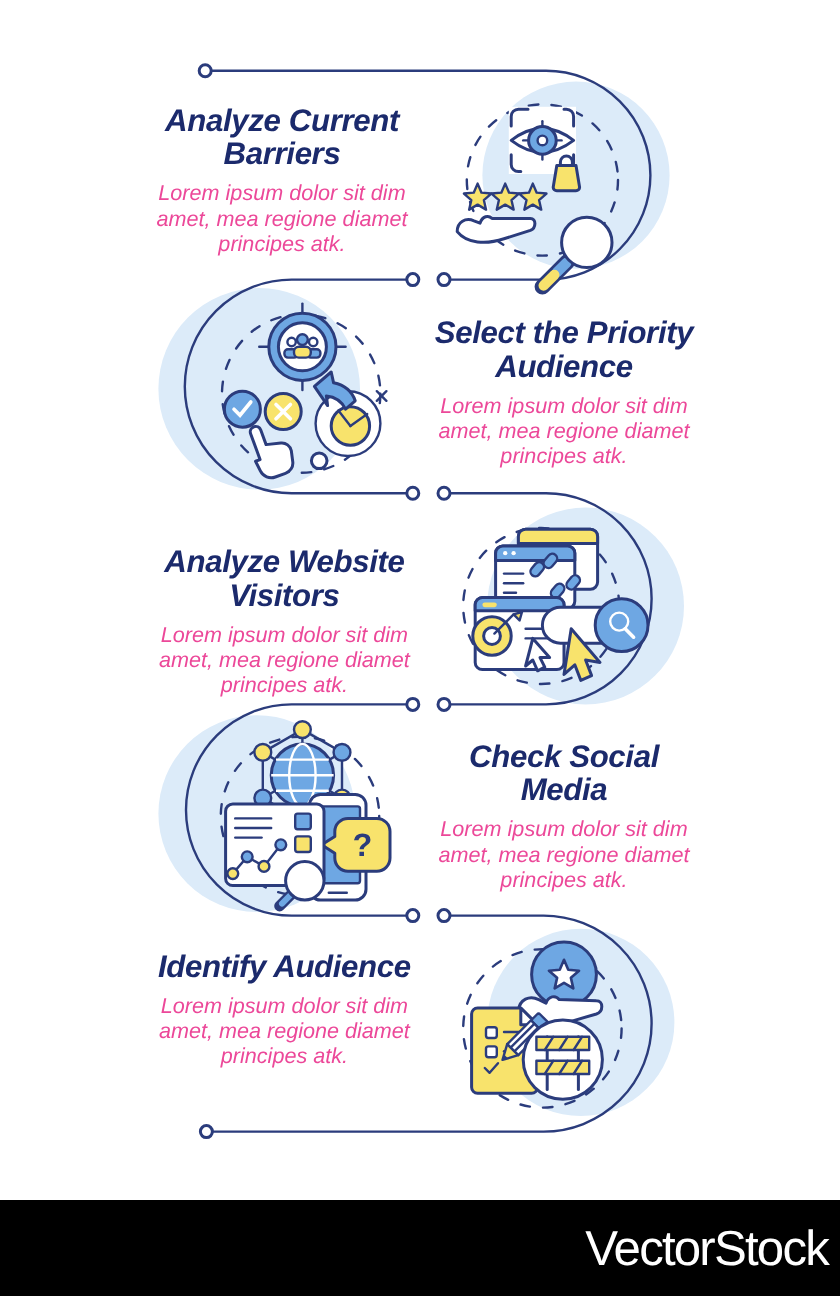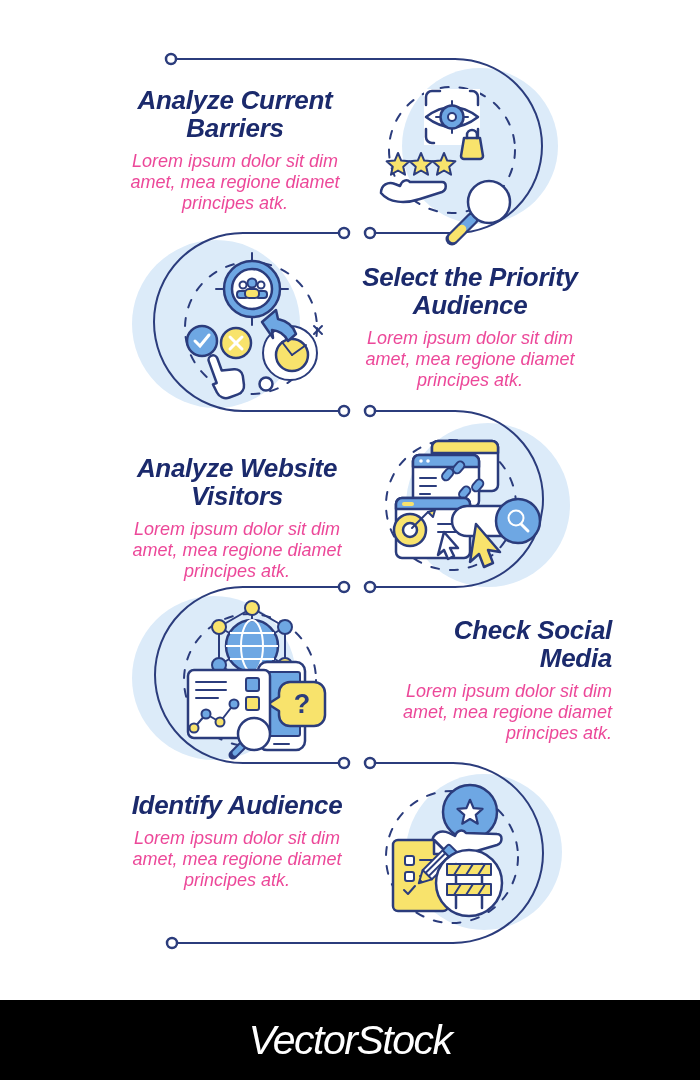--- a/index.html
+++ b/index.html
@@ -26,26 +26,26 @@
 
   .step { position:absolute; text-align:center; z-index:2; }
   .step h2 { margin:0; font-size:26px; line-height:28px; font-weight:bold;
              color:#1b2a6c; letter-spacing:-0.3px; }
   .step p  { margin:9px 0 0 0; font-size:18px; line-height:21px; color:#ec4899; }
   .tl,.dl { display:block;font-style:italic; }
 
   .s1 { left:100px; top:86px;  width:270px; }
   .s2 { left:328px; top:263px; width:284px; }
   .s3 { left:98px;  top:444px; width:278px;margin-top:10px; }
-  .s4 { left:328px; top:616px; width:284px;text-align:right; }
+  .s4 { left:328px; top:616px; width:284px; }
   .s5 { left:98px;  top:791px; width:278px; }
 
   .bar { position:absolute; left:0; top:1000px; width:700px; height:80px;
          background:#000000; display:flex; align-items:center;
-         justify-content:center; padding:0 10px; box-sizing:border-box; z-index:3;font-style:italic; }
+         justify-content:flex-end; padding:0 10px; box-sizing:border-box; z-index:3; }
   .brand { color:#ffffff; font-size:41px; letter-spacing:-1.5px; }
   .ref   { color:#ffffff; font-size:28px; letter-spacing:-0.5px; }
 </style>
 </head>
 <body>
 
 <div class="canvas">
 
 <svg class="art" width="700" height="1000" viewBox="0 0 700 1000">
   <defs>

